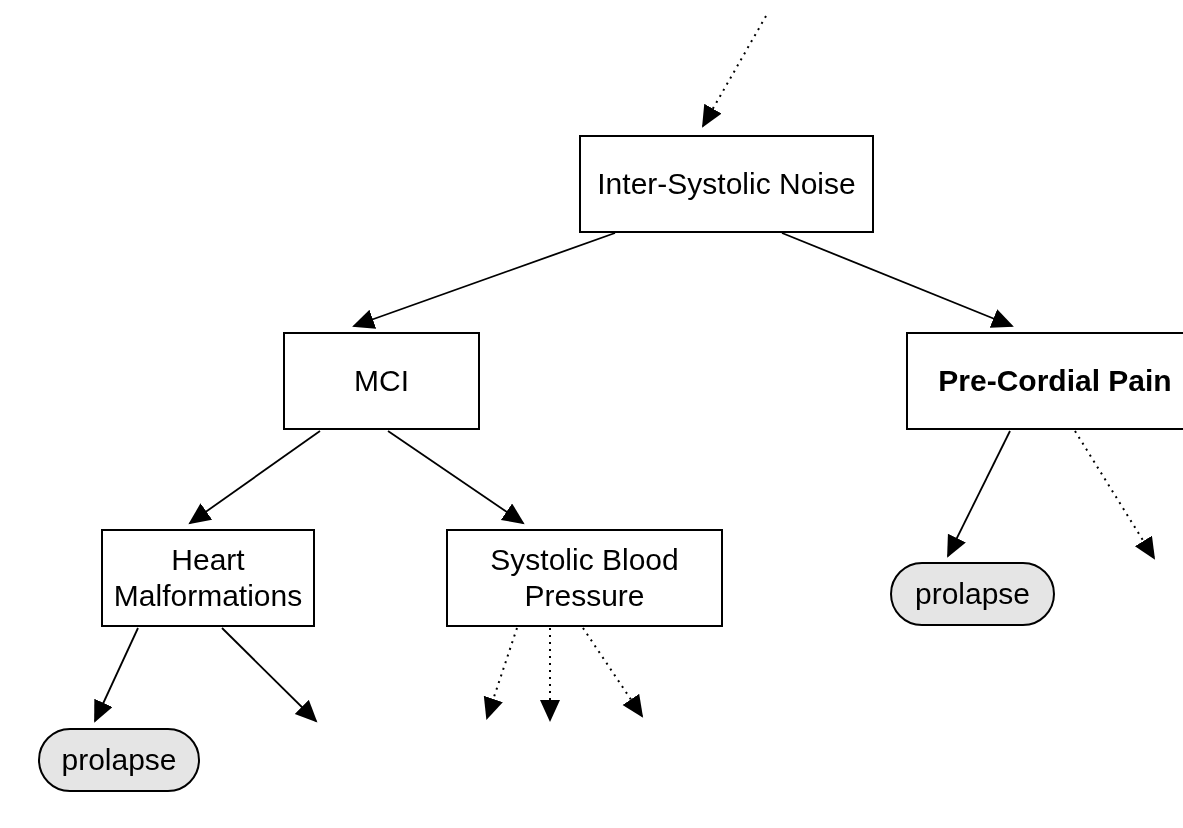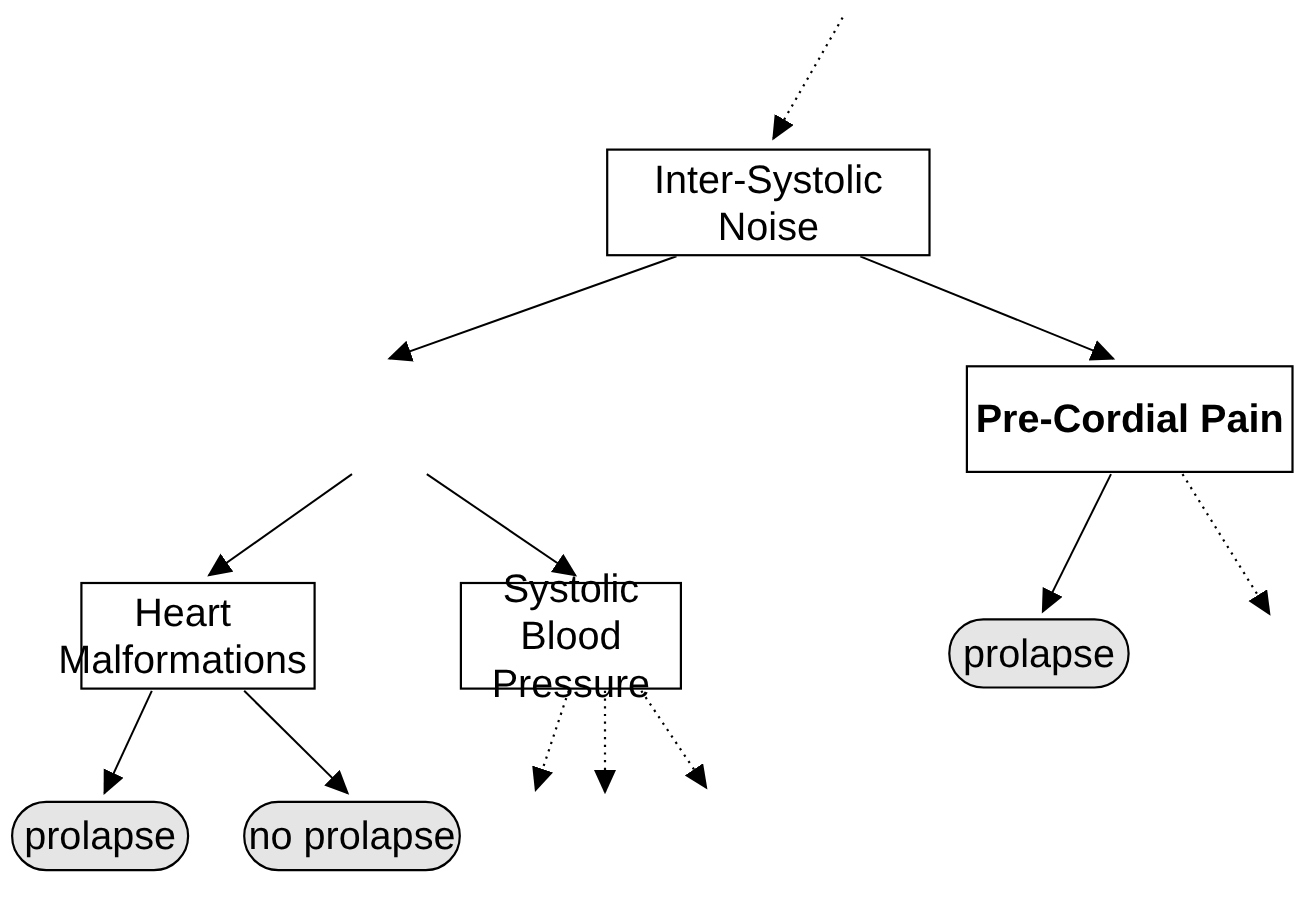--- a/index.html
+++ b/index.html
@@ -32,38 +32,39 @@
     stroke-dasharray: 2 5;
     stroke-width: 2;
   }
   .node {
     position: absolute;
     box-sizing: border-box;
     display: flex;
     align-items: center;
     justify-content: center;
     text-align: center;
-    font-size: 36px;
+    font-size: 30px;
     line-height: 1.2;
     background: #ffffff;
     border: 2px solid #000000;
     padding: 0 6px;
+    margin-left: 28px;
   }
   .node.pill {
     background: #e5e5e5;
     border: 2px solid #000000;
     border-radius: 33px;
     padding: 0;
   }
   
   #node-root { left: 551px; top: 135px; width: 295px; height: 98px; }
   #node-mci  { left: 255px; top: 332px; width: 197px; height: 98px; }
   #node-pcp  { left: 878px; top: 332px; width: 298px; height: 98px; font-weight: bold; }
   #node-hm   { left: 73px;  top: 529px; width: 214px; height: 98px; justify-content: flex-end; }
-  #node-sbp  { left: 418px; top: 529px; width: 202px; height: 98px; }
+  #node-sbp  { left: 418px; top: 529px; width: 277px; height: 98px; }
   #node-pl   { left: 10px;  top: 728px; width: 162px; height: 64px; }
   #node-np   { left: 221px; top: 728px; width: 198px; height: 64px; }
   #node-pr   { left: 862px; top: 562px; width: 165px; height: 64px; }
 </style>
 </head>
 <body>
 
 <div id="canvas">
 
   <svg id="edges" viewBox="0 0 1183 828" xmlns="http://www.w3.org/2000/svg">
@@ -84,38 +85,38 @@
     <line class="edge dotted" x1="550" y1="628" x2="550" y2="720" marker-end="url(#arrow)"></line>
     <line class="edge dotted" x1="583" y1="628" x2="642" y2="716" marker-end="url(#arrow)"></line>
     <line class="edge" x1="1010" y1="431" x2="948" y2="556" marker-end="url(#arrow)"></line>
     <line class="edge dotted" x1="1075" y1="431" x2="1154" y2="558" marker-end="url(#arrow)"></line>
   </svg>
 
   <div id="node-root" class="node">
     <span>Inter-Systolic Noise</span>
   </div>
 
+  <div id="node-mci" class="node">
+    <span>MCI</span>
+  </div>
 
   <div id="node-pcp" class="node">
     <span>Pre-Cordial Pain</span>
   </div>
 
   <div id="node-hm" class="node">
     <span>Heart Malformations</span>
   </div>
 
   <div id="node-sbp" class="node">
     <span>Systolic Blood Pressure</span>
   </div>
 
   <div id="node-pl" class="node pill">
     <span>prolapse</span>
   </div>
 
-  <div id="node-np" class="node pill">
-    <span>no prolapse</span>
-  </div>
 
   <div id="node-pr" class="node pill">
     <span>prolapse</span>
   </div>
 
 </div>
 
 </body></html>

